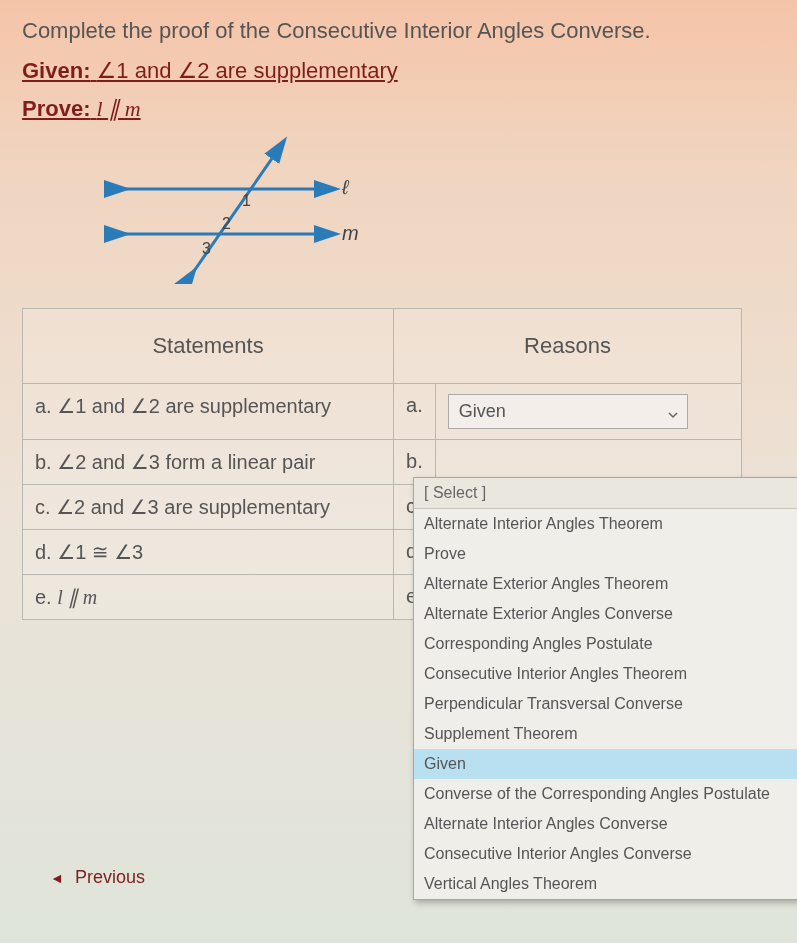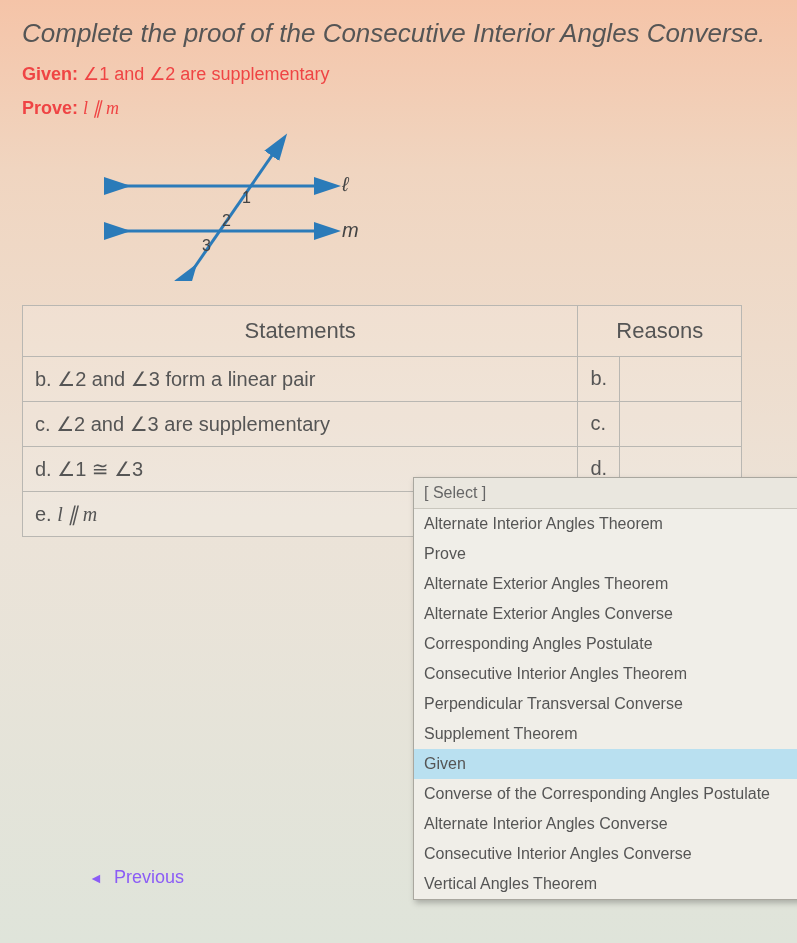--- a/index.html
+++ b/index.html
@@ -6,29 +6,29 @@
   body {
     font-family: "Helvetica Neue", Arial, sans-serif;
     background: linear-gradient(180deg, #f5c4a8 0%, #f0d5c0 18%, #ece3d8 55%, #dfe4da 100%);
     width: 797px;
     height: 943px;
     padding: 18px 22px;
     color: #4a4a4a;
     position: relative;
   }
   .title {
-    font-size: 26px;
+    font-size: 22px;
     color: #555;
     margin-bottom: 14px;
-    font-style: italic;
   }
   .given, .prove {
-    font-size: 18px;
-    color: #ef4444;
+    font-size: 22px;
+    color: #7f1d1d;
     margin-bottom: 12px;
+    text-decoration: underline;
   }
   .label-strong { font-weight: bold; }
   .math { font-family: "Times New Roman", serif; font-style: italic; text-align: right; }
   .diagram {
     margin: 10px 0 20px 80px;
   }
   table.proof {
     border-collapse: collapse;
     width: 720px;
     margin-top: 8px;
@@ -38,21 +38,21 @@
   table.proof th, table.proof td {
     border: 1px solid #b9b7b2;
     padding: 10px 12px;
     vertical-align: top;
     background: rgba(255,255,255,0.15);
   }
   table.proof th {
     font-weight: normal;
     font-size: 22px;
     text-align: center;
-    padding: 12px;
+    padding: 24px;
     color: #555;
   }
   .reason-cell {
     width: 40px;
     text-align: left;
     border-right: none;
   }
   .select-box {
     border: 1px solid #aaa;
     background: rgba(245,245,245,0.6);
@@ -91,22 +91,21 @@
     cursor: pointer;
   }
   .dropdown .opt.highlight {
     background: #b9e0f0;
   }
   .prev-link {
     position: absolute;
     left: 50px;
     bottom: 55px;
     font-size: 18px;
-    color: #8b5cf6;
-    margin-left: 39px;
+    color: #7f1d1d;
   }
   .prev-link .arrow {
     margin-right: 6px;
     font-size: 14px;
   }
 </style>
 </head>
 <body>
 
 <div class="title">Complete the proof of the Consecutive Interior Angles Converse.</div>
@@ -141,20 +140,37 @@
     <text x="120" y="95" font-size="16" fill="#444">2</text>
     <text x="100" y="120" font-size="16" fill="#444">3</text>
   </svg>
 </div>
 
 <table class="proof">
   <tbody>
       <tr>
     <th>Statements</th>
     <th colspan="2">Reasons</th>
+  </tr>
+  <tr>
+    <td>
+      <span>a.</span>
+      <span>∠1 and ∠2 are supplementary</span>
+    </td>
+    <td class="reason-cell">a.</td>
+    <td>
+      <div class="select-box">
+        <span>Given</span>
+        <span class="chev">
+          <svg width="12" height="12" viewBox="0 0 12 12">
+                <path d="M2 4 L6 8 L10 4" stroke="#666" stroke-width="1.5" fill="none"></path>
+              </svg>
+        </span>
+      </div>
+    </td>
   </tr>
   <tr>
     <td>
       <span>b.</span>
       <span>∠2 and ∠3 form a linear pair</span>
     </td>
     <td class="reason-cell">b.</td>
     <td></td>
   </tr>
   <tr>

